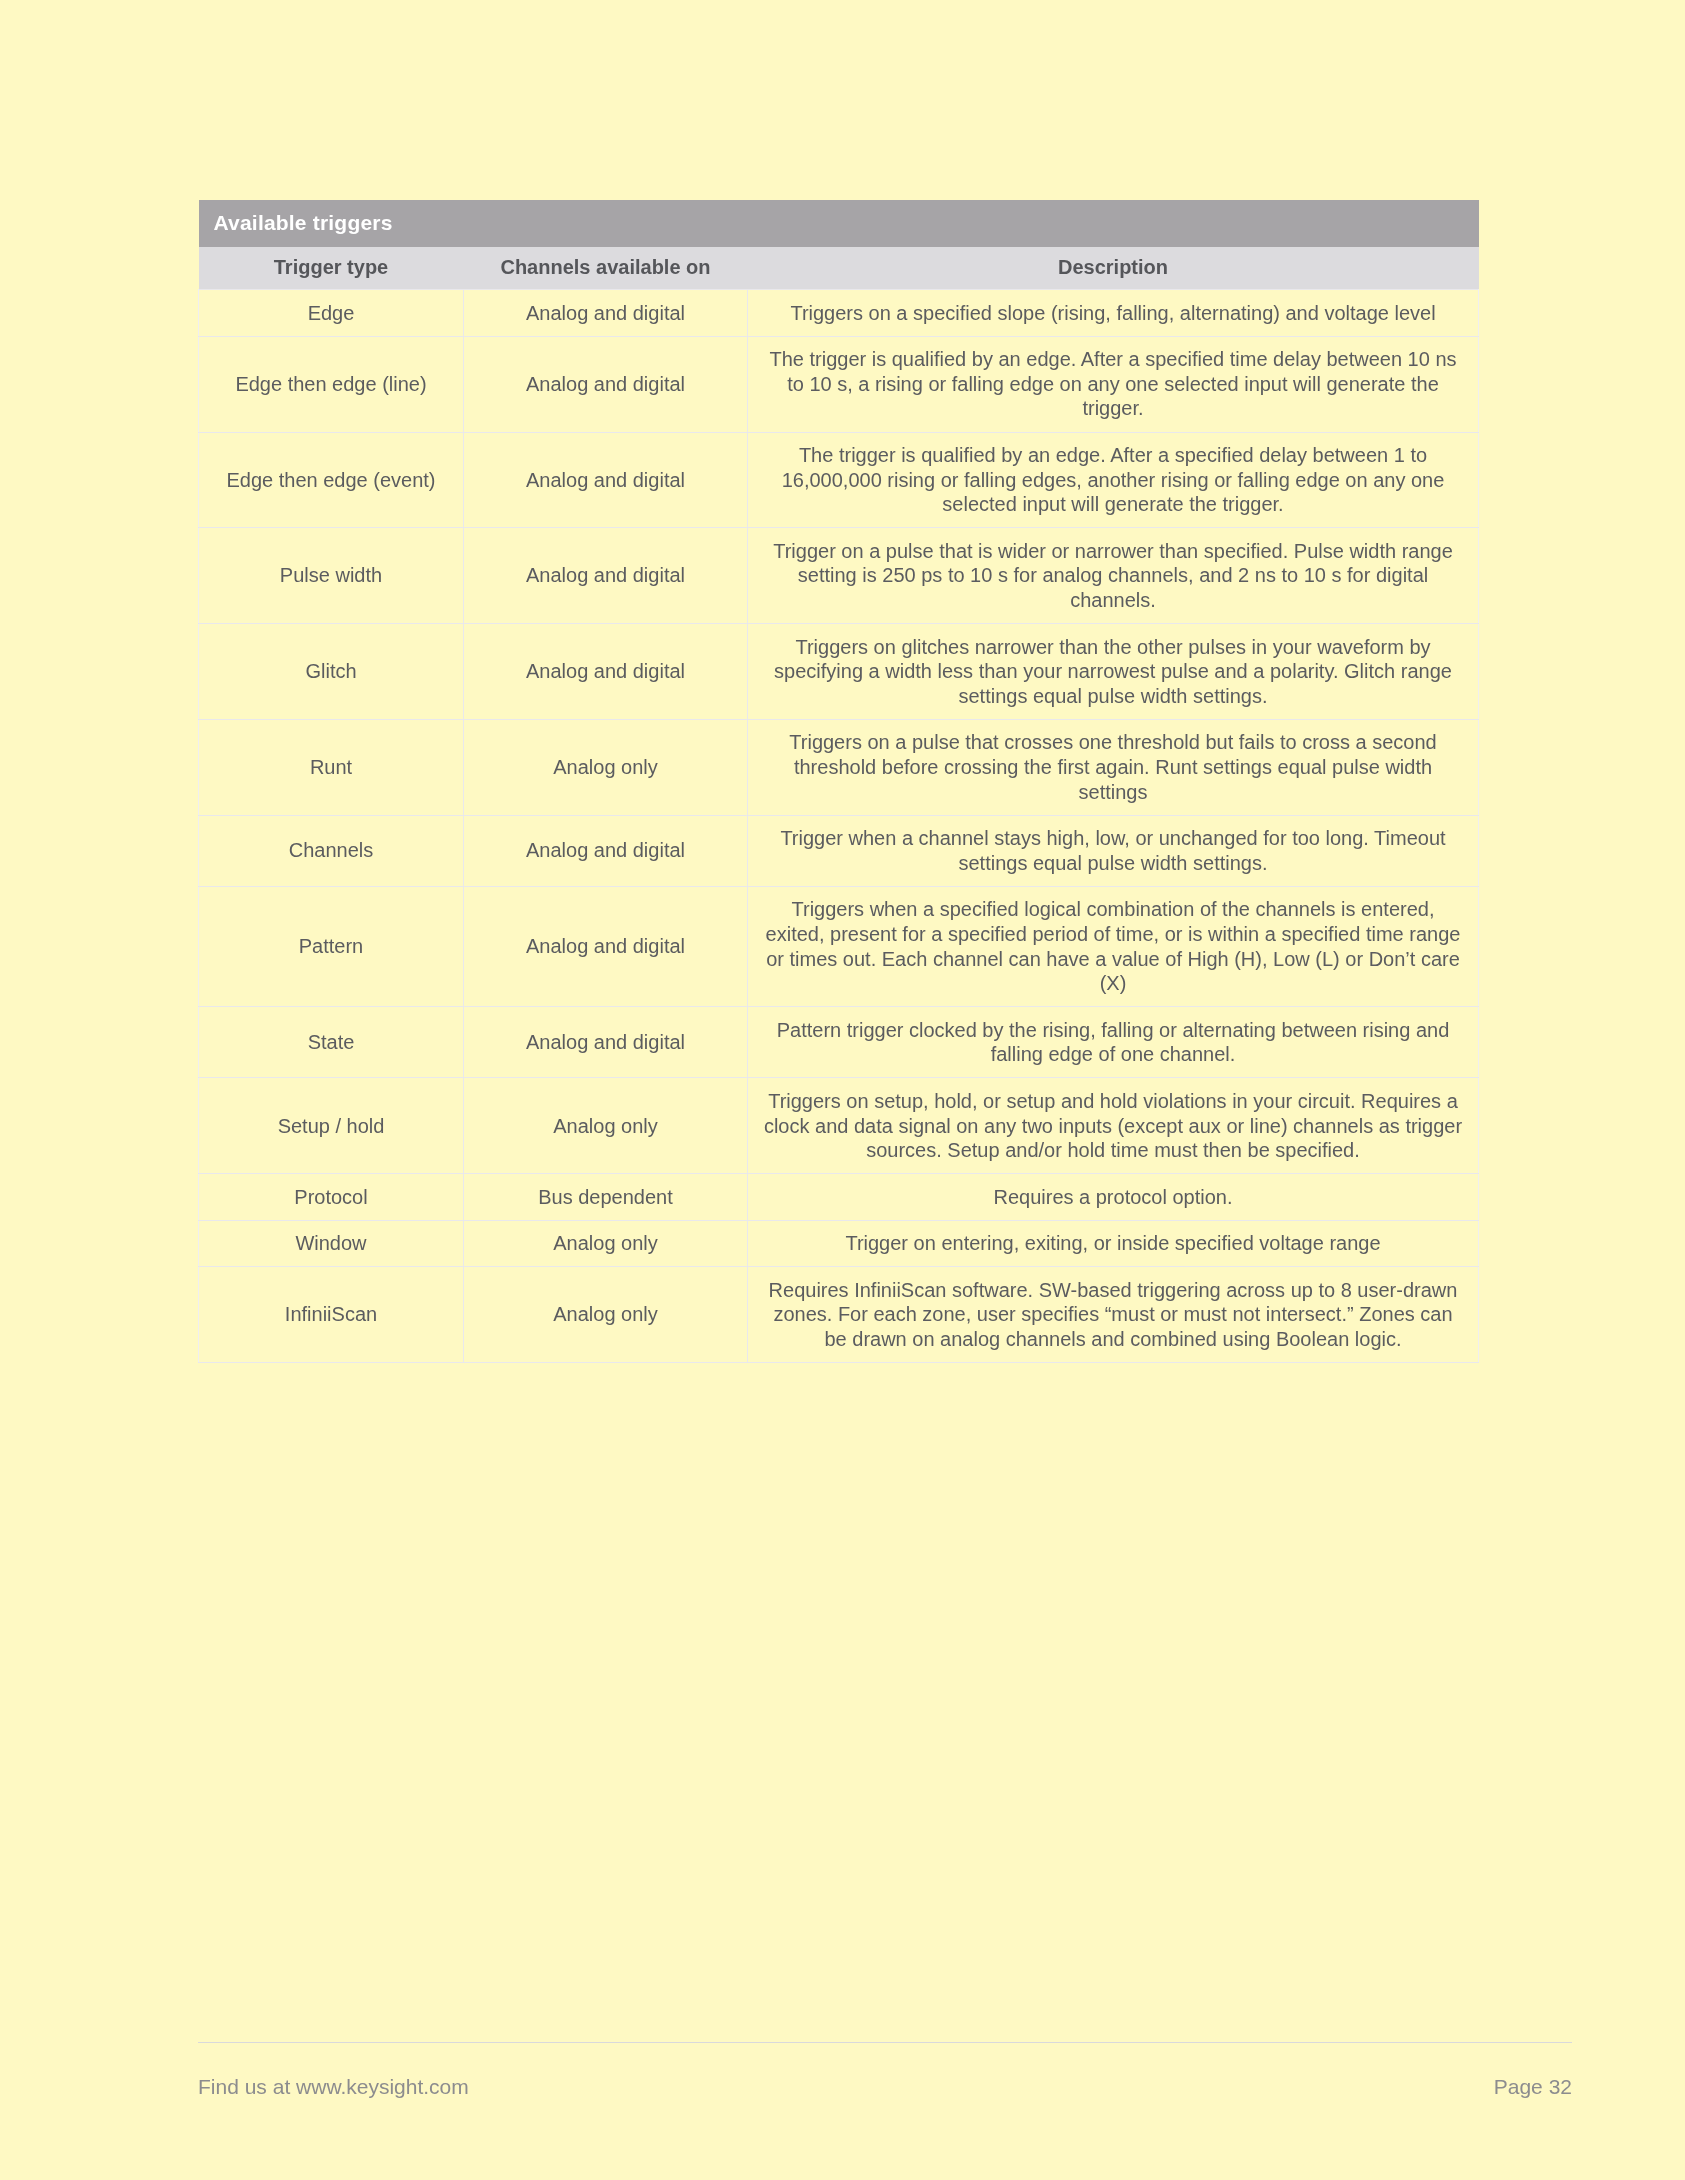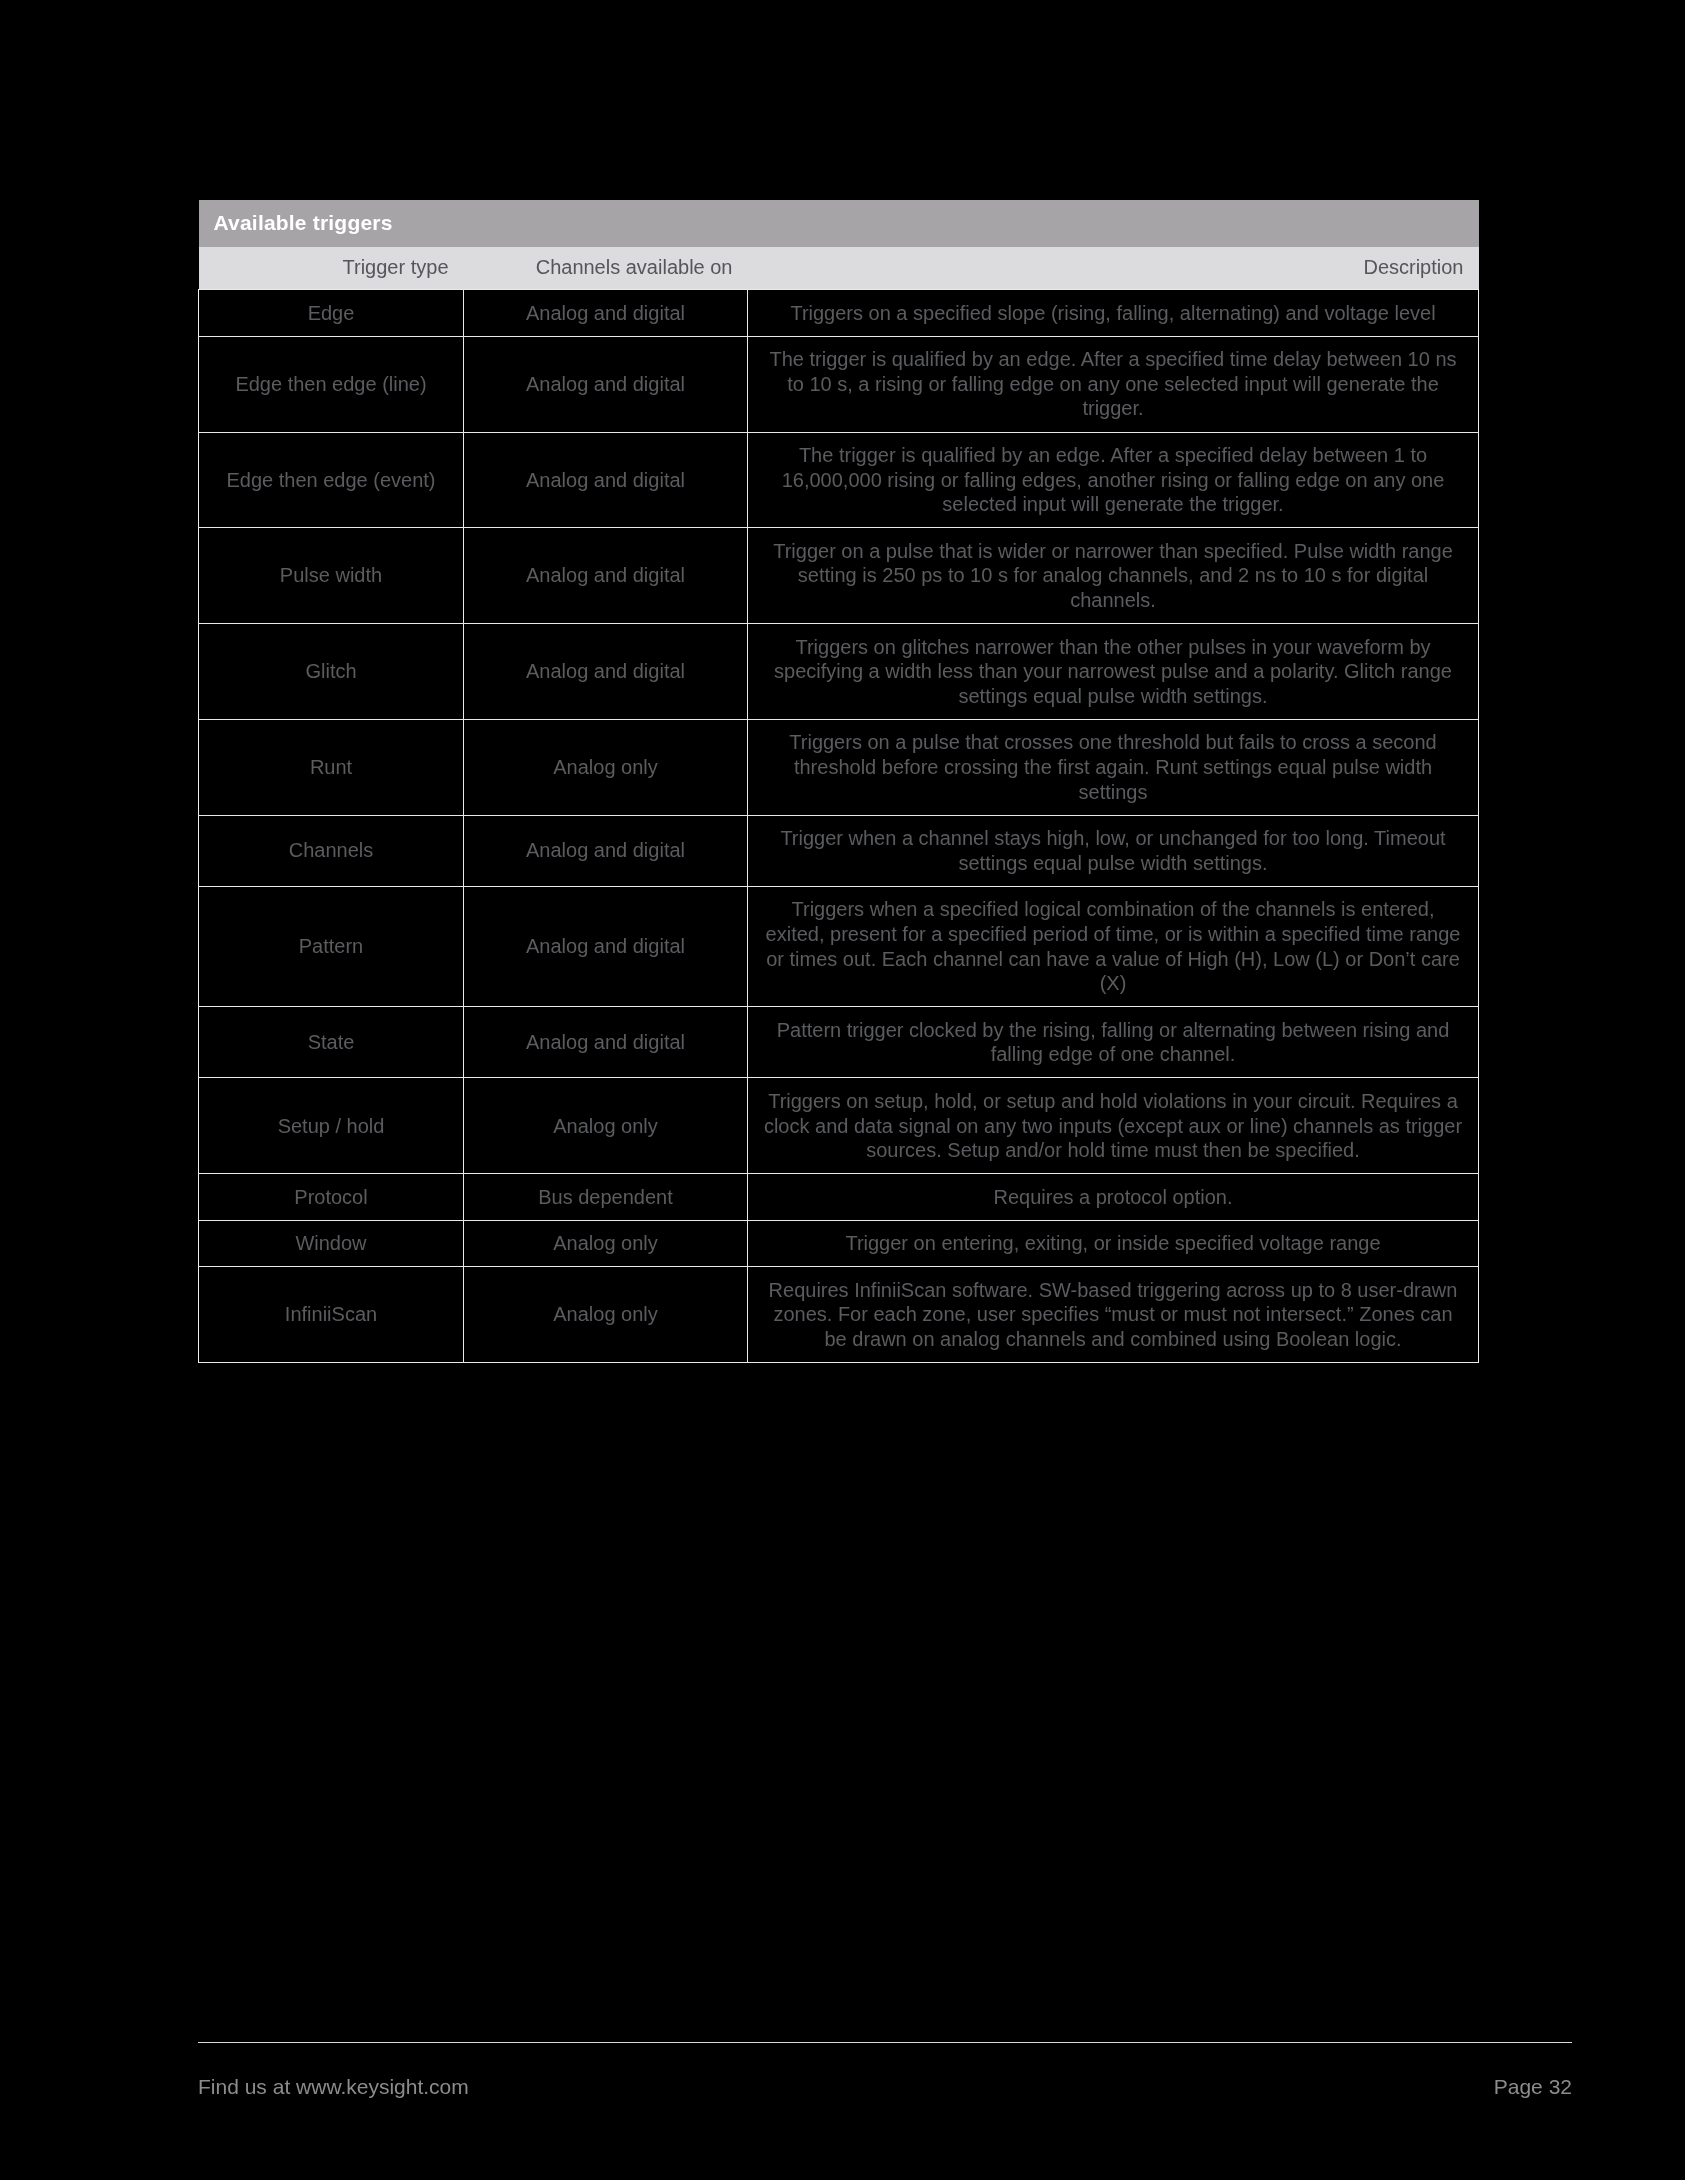--- a/index.html
+++ b/index.html
@@ -8,21 +8,21 @@
     width: 1685px;
     height: 2180px;
     background: #ffffff;
     font-family: "Liberation Sans", sans-serif;
     overflow: hidden;
   }
   .page {
     position: relative;
     width: 1685px;
     height: 2180px;
-    background: #000000;
+    background: #fef9c3;
   }
   .table-wrap {
     position: absolute;
     left: 198px;
     top: 200px;
     width: 1280px;
   }
   table.triggers-table {
     width: 1280px;
     border-collapse: collapse;
@@ -34,22 +34,22 @@
     font-size: 21px;
     font-weight: bold;
     text-align: left;
     padding: 11.4px 15px;
     letter-spacing: 0.2px;
   }
   tr.header-row th {
     background: #dcdbde;
     color: #55565a;
     font-size: 20px;
-    font-weight: normal;
-    text-align: right;
+    font-weight: bold;
+    text-align: center;
     padding: 9.7px 15px;
     vertical-align: middle;
   }
   tbody td {
     border: 0.9px solid #e9e8ec;
     color: #5b5c5f;
     font-size: 20px;
     line-height: 24.6px;
     padding: 10.5px 15px;
     vertical-align: middle;

